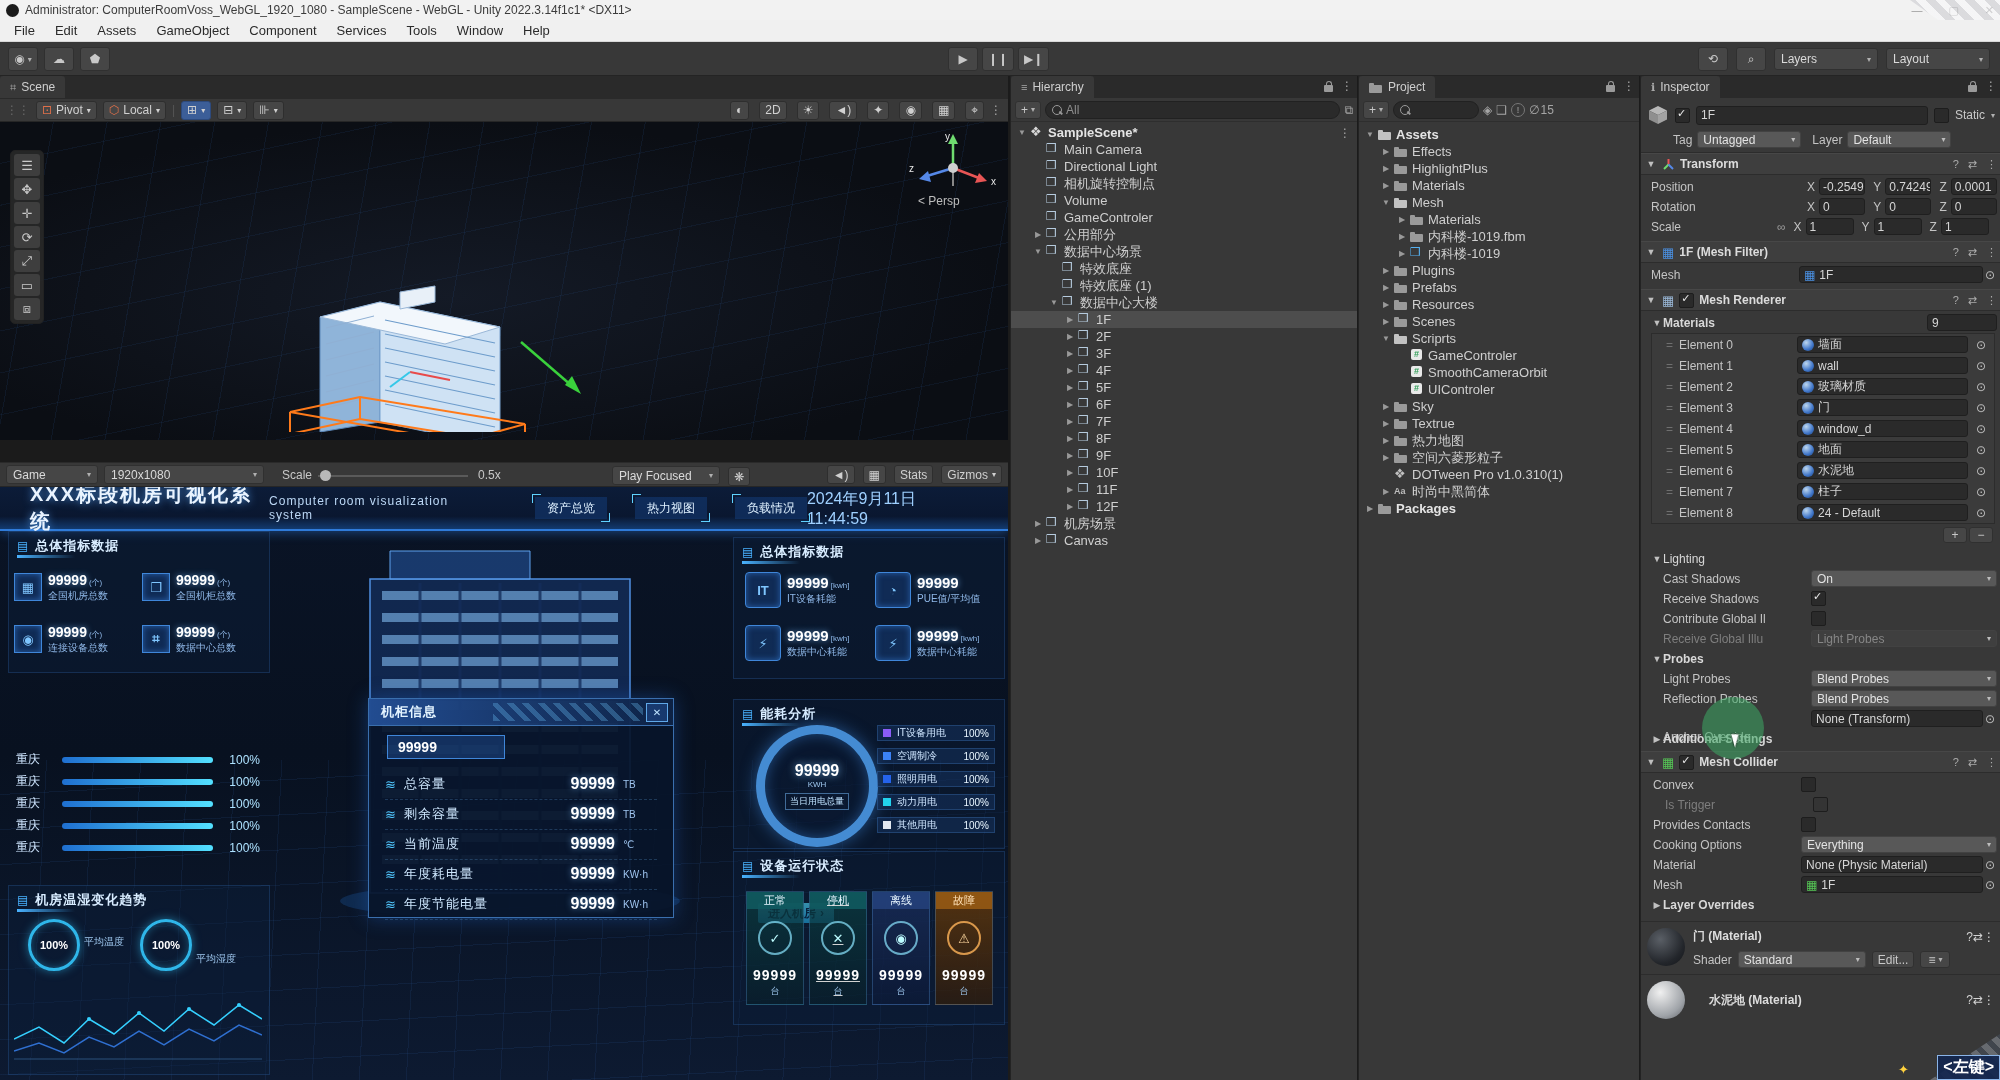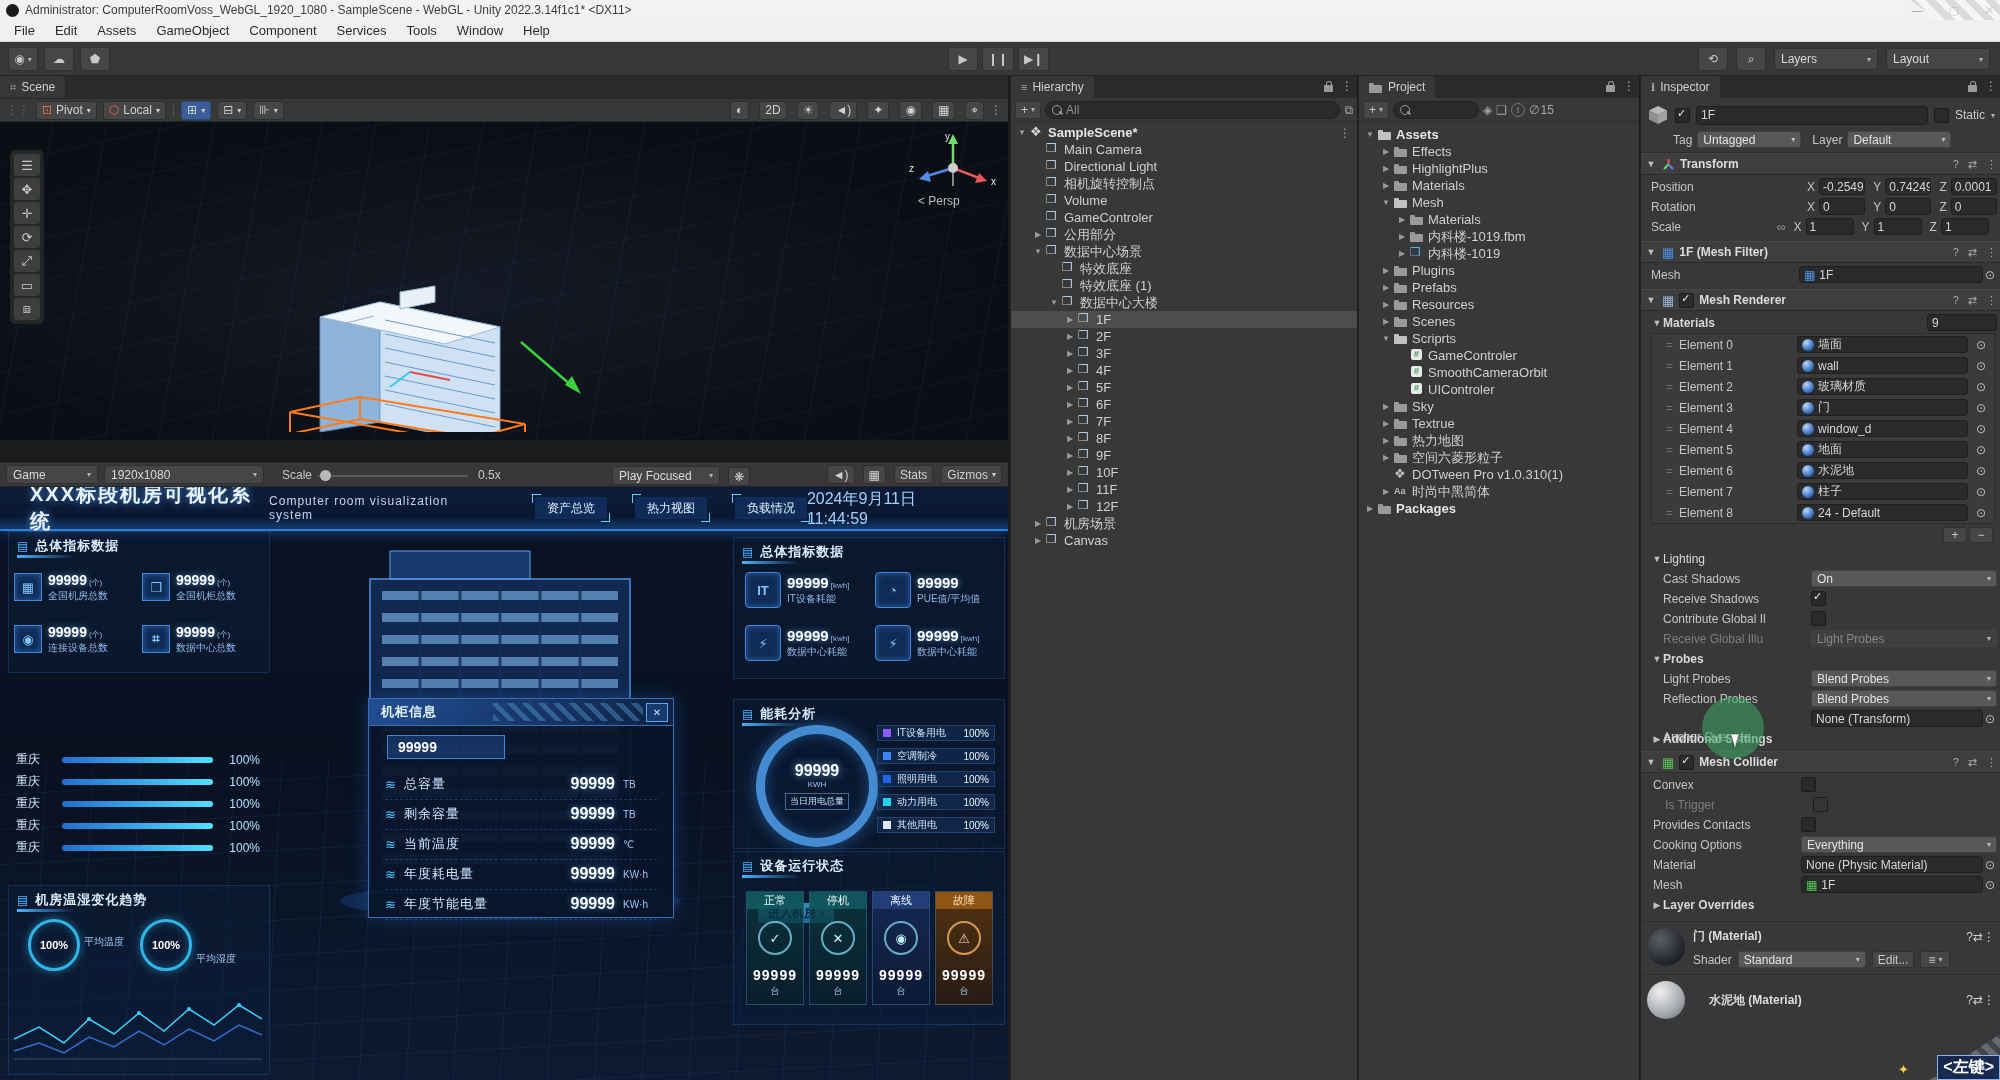--- a/index.html
+++ b/index.html
@@ -755,21 +755,21 @@
         </div>
     </div>
     <div id="scards">
       <div class="scard" data-theme="teal" style="left: 746px; top: 404px;">
         <span class="shead">正常</span>
         <span class="sic">✓</span>
         <span class="sval">99999</span>
         <span class="sunit">台</span>
       </div>
 
-      <div class="scard" data-theme="teal" style="left: 809px; top: 404px;">
+      <div class="scard" data-theme="teal" style="left: 809px; top: 404px; text-decoration: underline;">
         <span class="shead">停机</span>
         <span class="sic">✕</span>
         <span class="sval">99999</span>
         <span class="sunit">台</span>
       </div>
 
       <div class="scard" data-theme="blue" style="left: 872px; top: 404px;">
         <span class="shead">离线</span>
         <span class="sic">◉</span>
         <span class="sval">99999</span>

